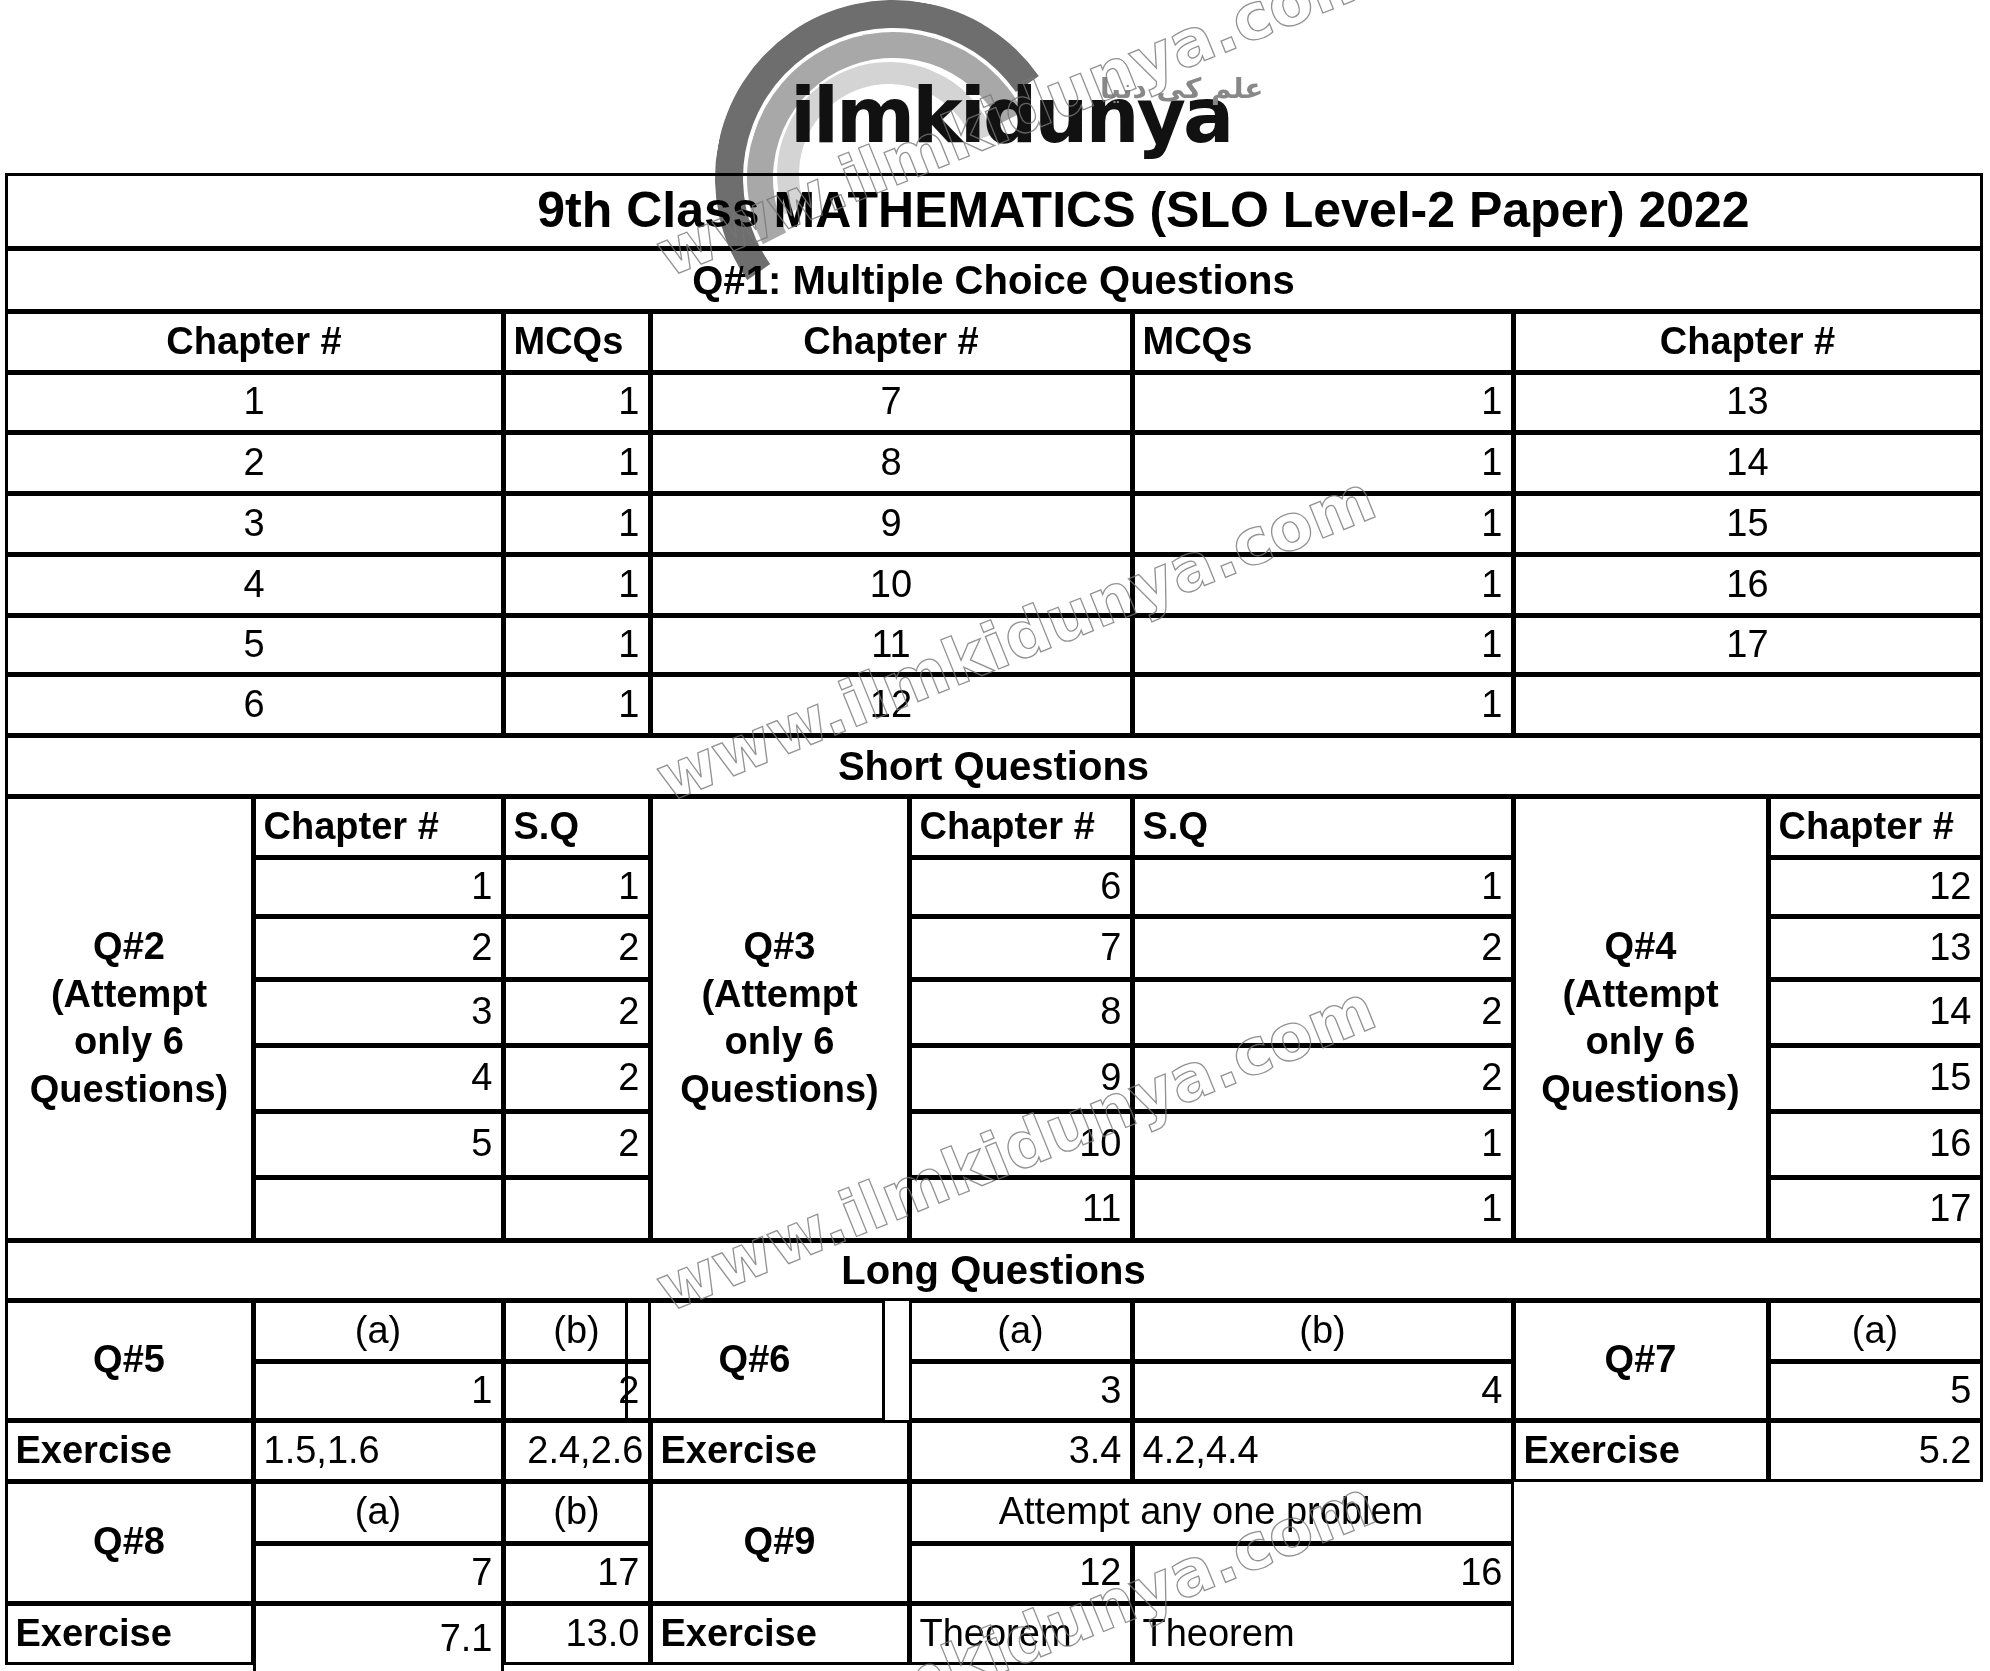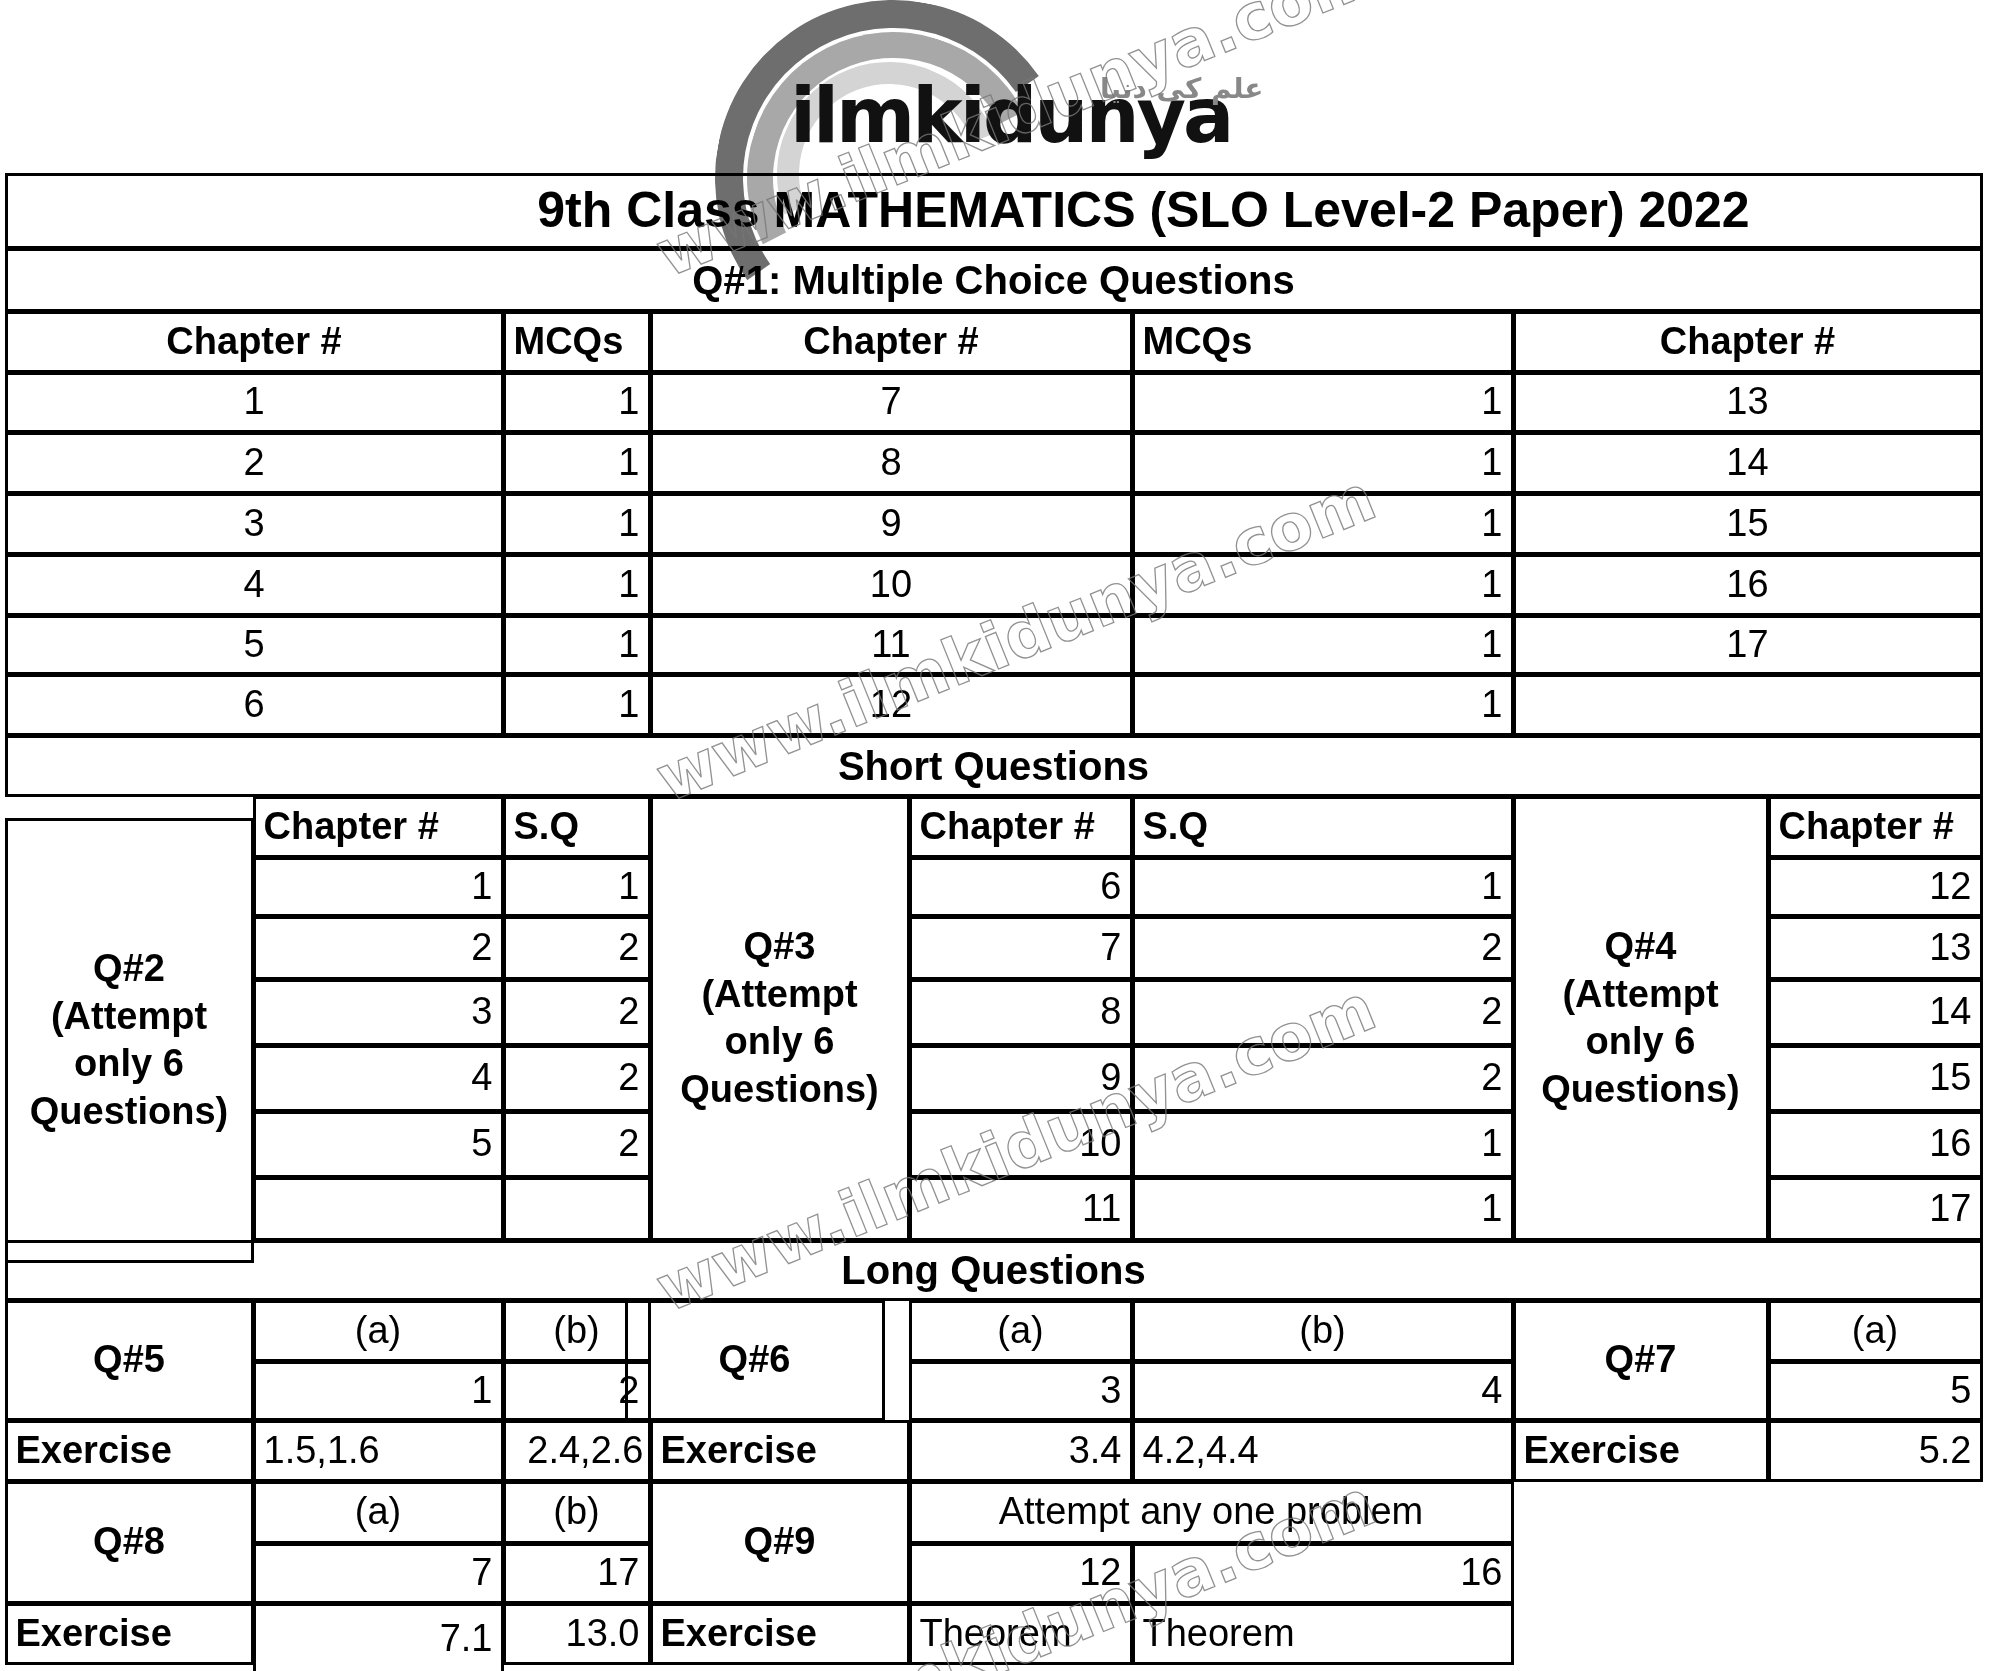--- a/index.html
+++ b/index.html
@@ -78,21 +78,21 @@
   <div class="c rt" style="left:504px;top:675px;width:148px;height:62px;">1</div>
   <div class="c ctr" style="left:651px;top:675px;width:483px;height:62px;">12</div>
   <div class="c rt" style="left:1133px;top:675px;width:382px;height:62px;">1</div>
   <div class="c ctr" style="left:1514px;top:675px;width:470px;height:62px;"></div>
 </div>
 
 <div class="c ctr sec" style="left:6px;top:736px;width:1978px;height:62px;">
   <span>Short Questions</span>
 </div>
 
-<div class="c ctr b multi" style="left:6px;top:819px;width:249px;height:445px;">
+<div class="c ctr b multi" style="left:6px;top:797px;width:249px;height:445px;">
   <div>Q#2</div>
   <div>(Attempt</div>
   <div>only 6</div>
   <div>Questions)</div>
 </div>
 <div class="c lt b" style="left:254px;top:797px;width:251px;height:62px;">Chapter #</div>
 <div class="c lt b" style="left:504px;top:797px;width:148px;height:62px;">S.Q</div>
 
 <div class="c ctr b multi" style="left:651px;top:797px;width:260px;height:445px;">
   <div>Q#3</div>

